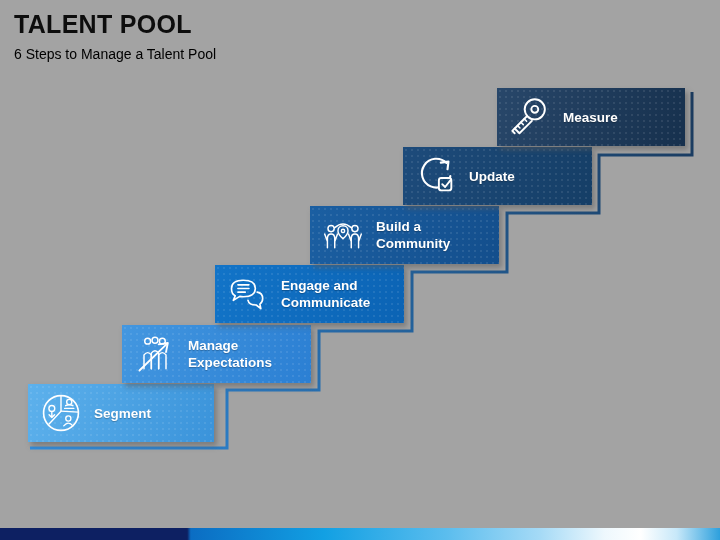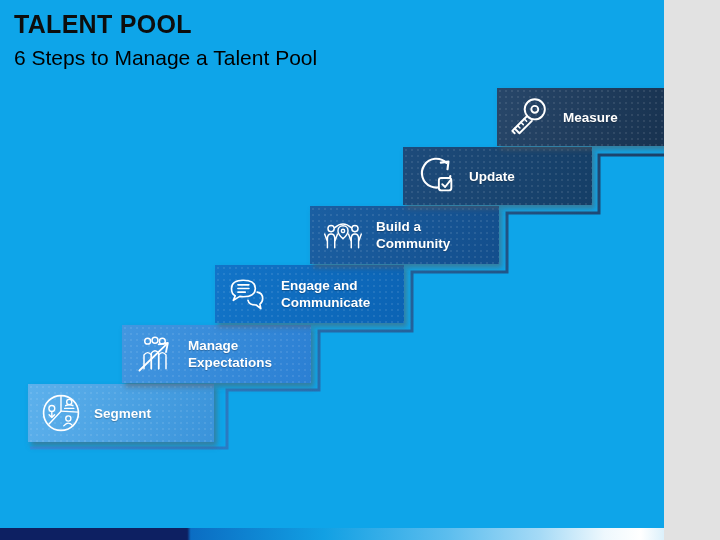--- a/index.html
+++ b/index.html
@@ -1,27 +1,27 @@
 <!DOCTYPE html>
 <html><head>
 <meta charset="utf-8">
 <style>
   html,body{margin:0;padding:0;}
   body{font-family:"Liberation Sans",sans-serif;background:#e2e2e2;}
   .slide{
-    position:relative;width:664px;height:540px;background:#0ea5e9;
+    position:relative;width:720px;height:540px;background:#a3a3a3;
     overflow:hidden;
   }
   .title{
     position:absolute;left:14px;top:10px;margin:0;
     font-size:25px;font-weight:800;color:#0d0d0d;letter-spacing:.3px;
   }
   .subtitle{
     position:absolute;left:14px;top:46px;
-    font-size:21px;font-weight:400;color:#000;
+    font-size:14px;font-weight:400;color:#000;
   }
   .connector{position:absolute;left:0;top:0;pointer-events:none;}
   .step{
     position:absolute;width:189px;height:58px;
     display:flex;align-items:center;
     box-shadow:3px 4px 5px rgba(90,90,90,.5);
     color:#fff;
   }
   .step::after{ 
     content:"";position:absolute;inset:0;

